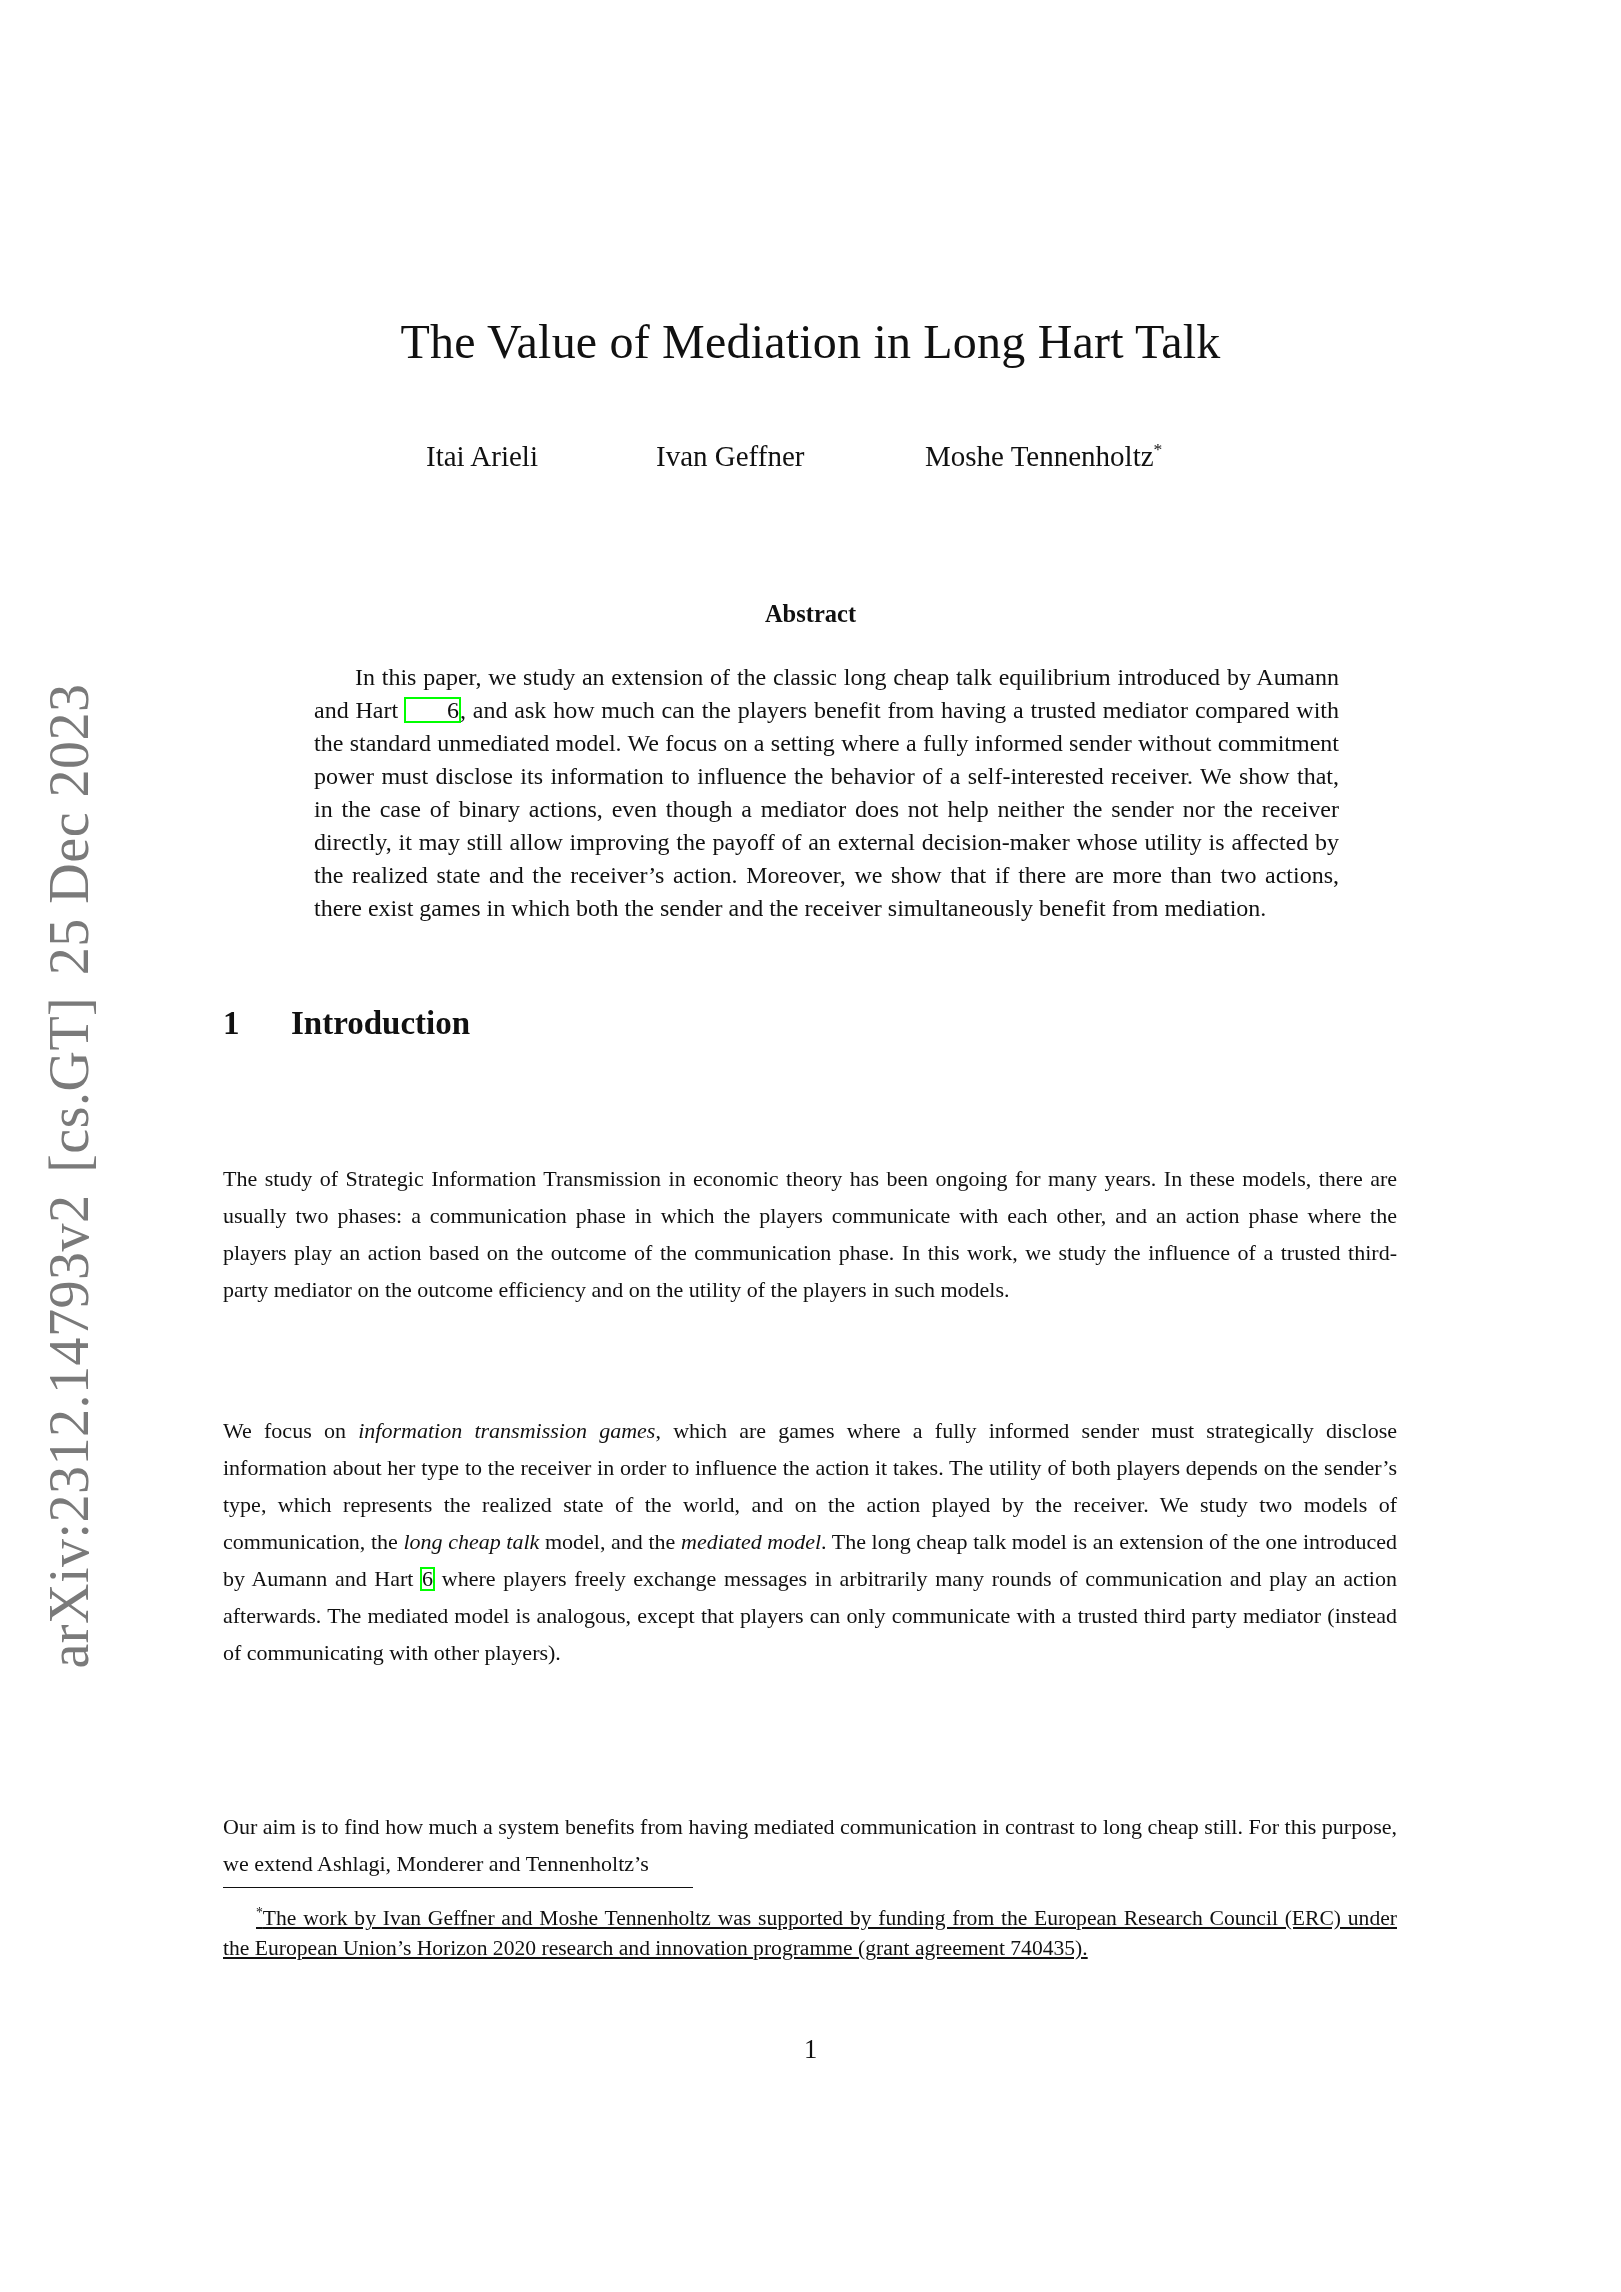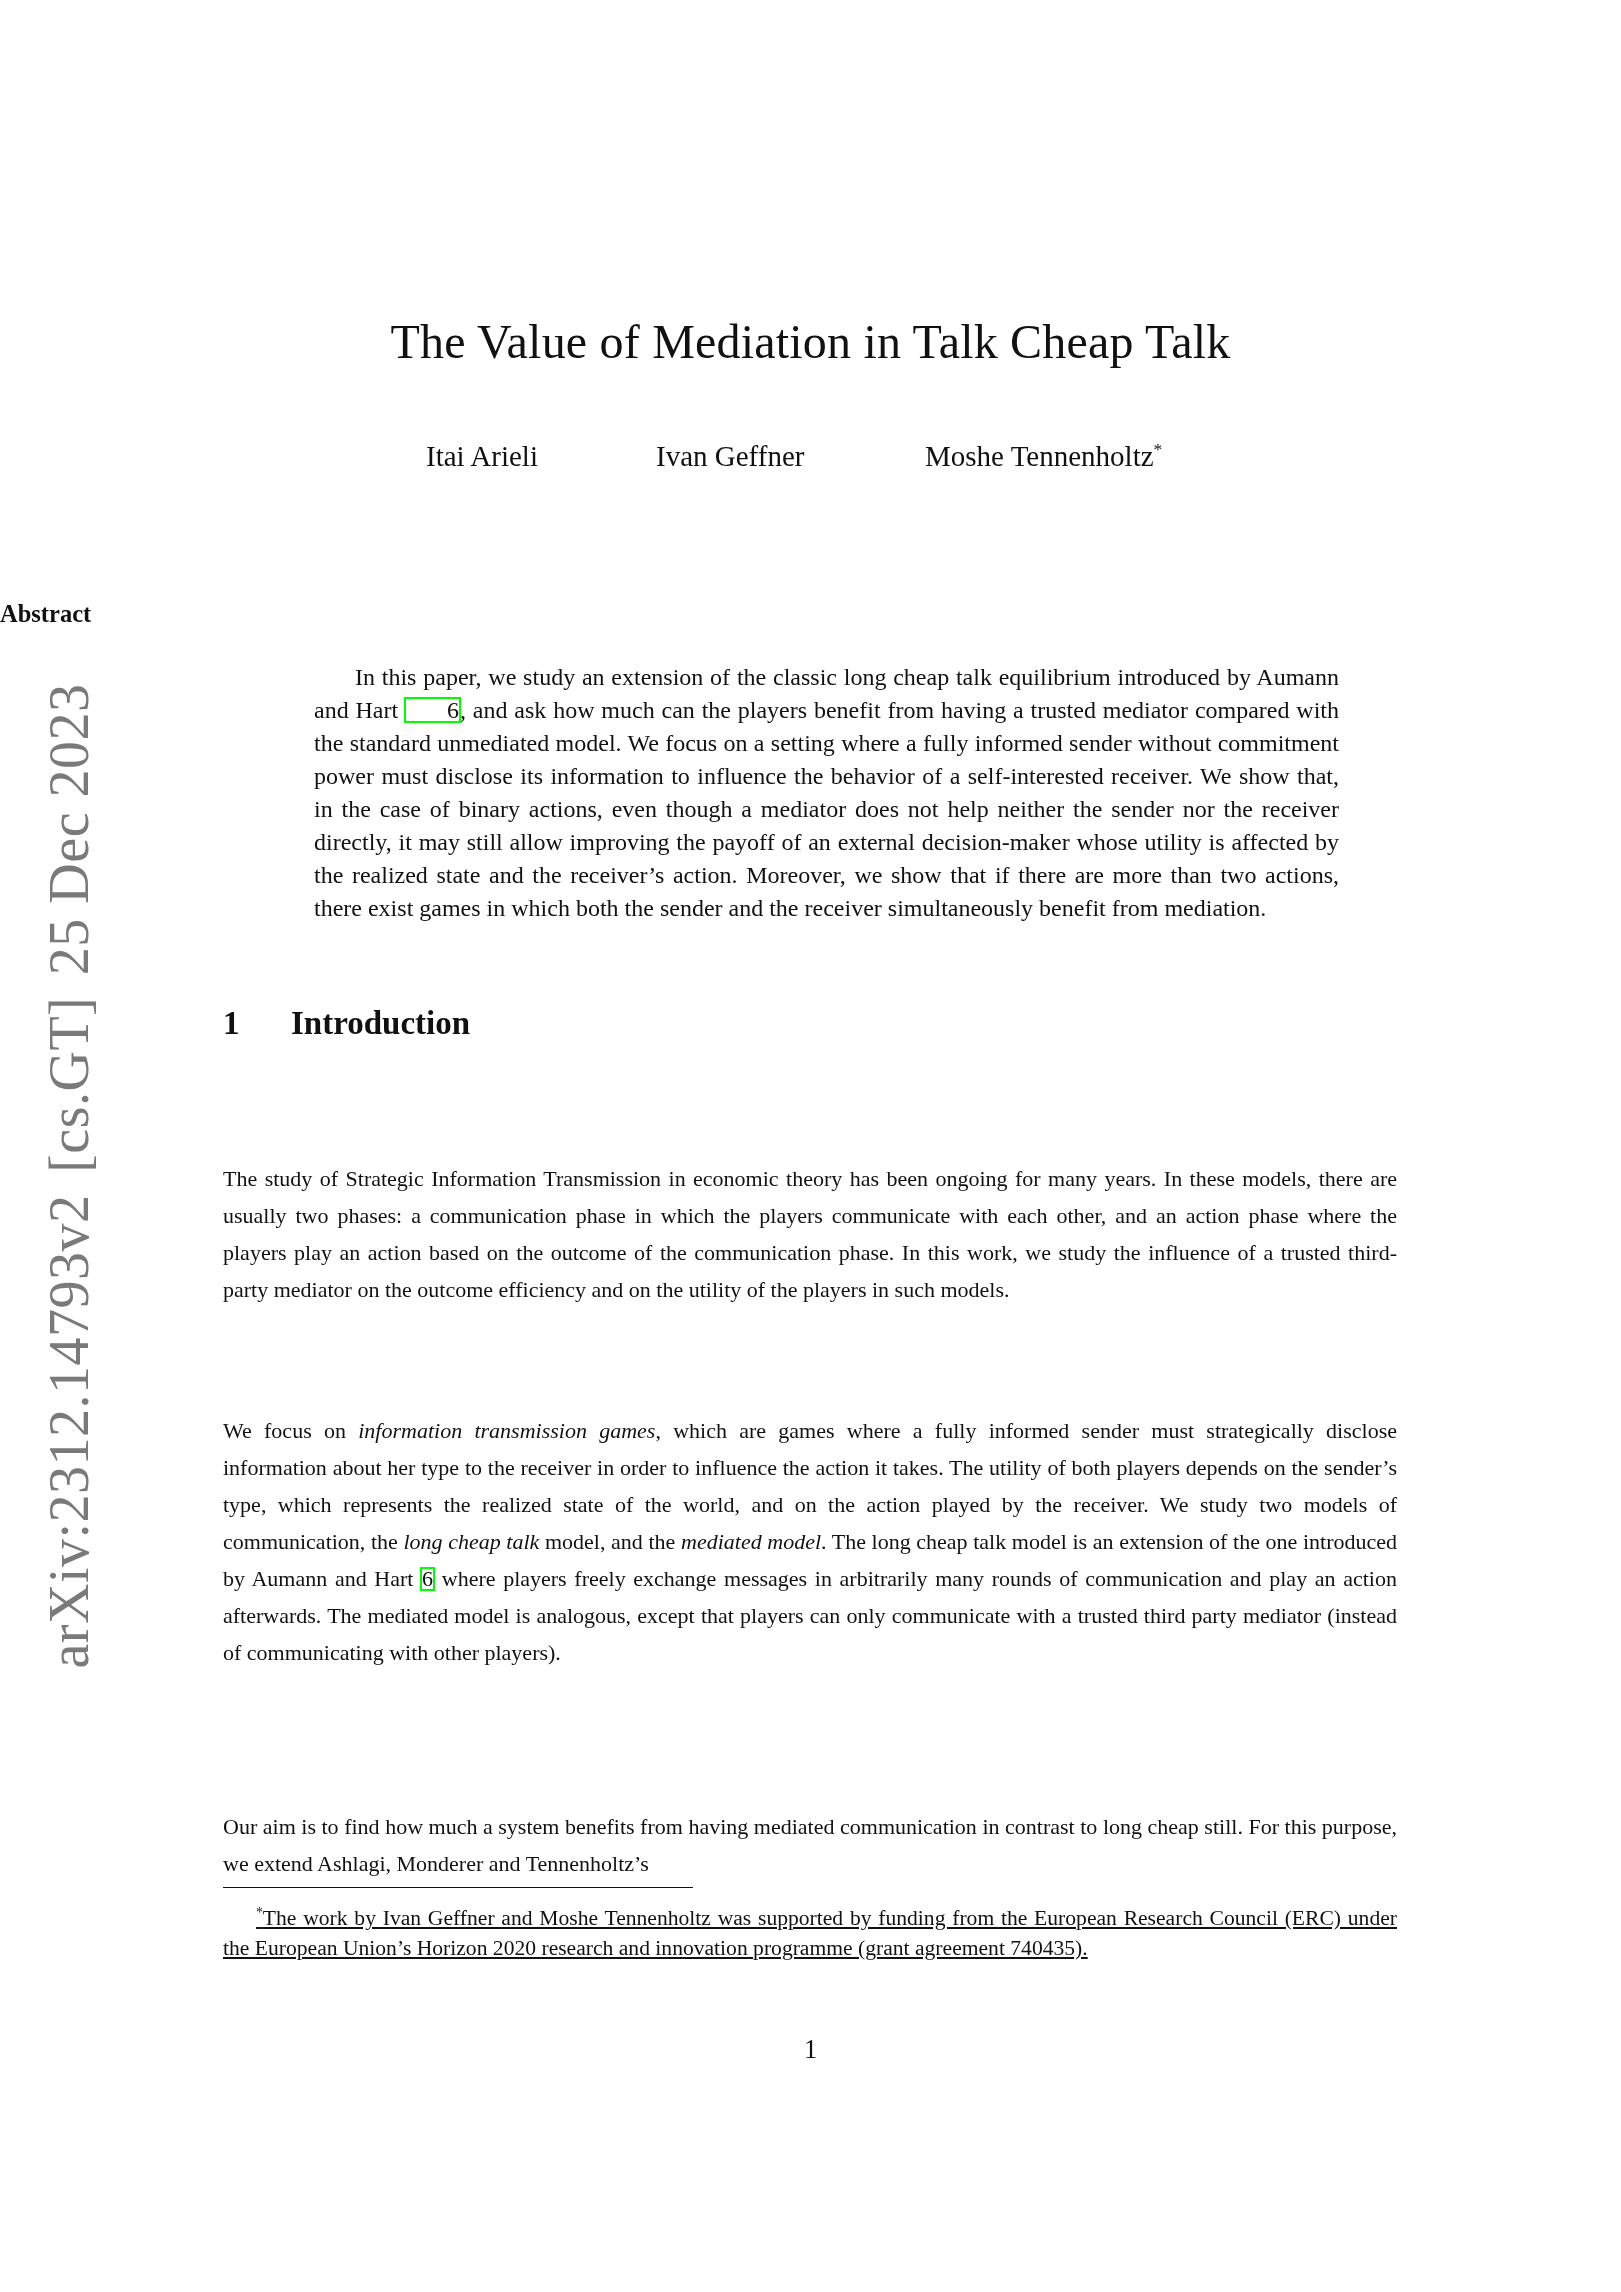--- a/index.html
+++ b/index.html
@@ -47,20 +47,21 @@
       font-size: 29px;
       line-height: 39px;
       white-space: nowrap;
     }
     .authors .author { position: absolute; top: 0; white-space: nowrap; }
     .authors sup { font-size: 17.6px; vertical-align: super; line-height: 0; }
 
     .abstract-heading {
       left: 0; width: 1621px;
       top: 598px;
+      text-align: center;
       font-weight: bold;
       font-size: 24.5px;
       line-height: 31px;
     }
 
     .abstract-body {
       left: 314px;
       width: 1025px;
       top: 661px;
       font-size: 24px;
@@ -127,21 +128,21 @@
     }
     em { font-style: italic; }
   </style>
 </head>
 <body>
 
 <div class="arxiv-stamp">
   <span>arXiv:2312.14793v2</span><span>[cs.GT]</span><span>25 Dec 2023</span>
 </div>
 
-<div class="abs title">The Value of Mediation in Talk Cheap Talk</div>
+<div class="abs title">The Value of Mediation in Long Hart Talk</div>
 
 <div class="abs authors">
   <span class="author" style="left:0px;"><span>Itai Arieli</span></span>
   <span class="author" style="left:230px;"><span>Ivan Geffner</span></span>
   <span class="author" style="left:499px;"><span>Moshe Tennenholtz</span><sup>*</sup></span>
 </div>
 
 <div class="abs abstract-heading">Abstract</div>
 <div class="abs abstract-body"><span>In this paper, we study an extension of the classic long cheap talk equilibrium introduced by Aumann and Hart </span><span class="cite">6</span><span>, and ask how much can the players benefit from having a trusted mediator compared with the standard unmediated model. We focus on a setting where a fully informed sender without commitment power must disclose its information to influence the behavior of a self-interested receiver. We show that, in the case of binary actions, even though a mediator does not help neither the sender nor the receiver directly, it may still allow improving the payoff of an external decision-maker whose utility is affected by the realized state and the receiver’s action. Moreover, we show that if there are more than two actions, there exist games in which both the sender and the receiver simultaneously benefit from mediation.</span></div>
 

